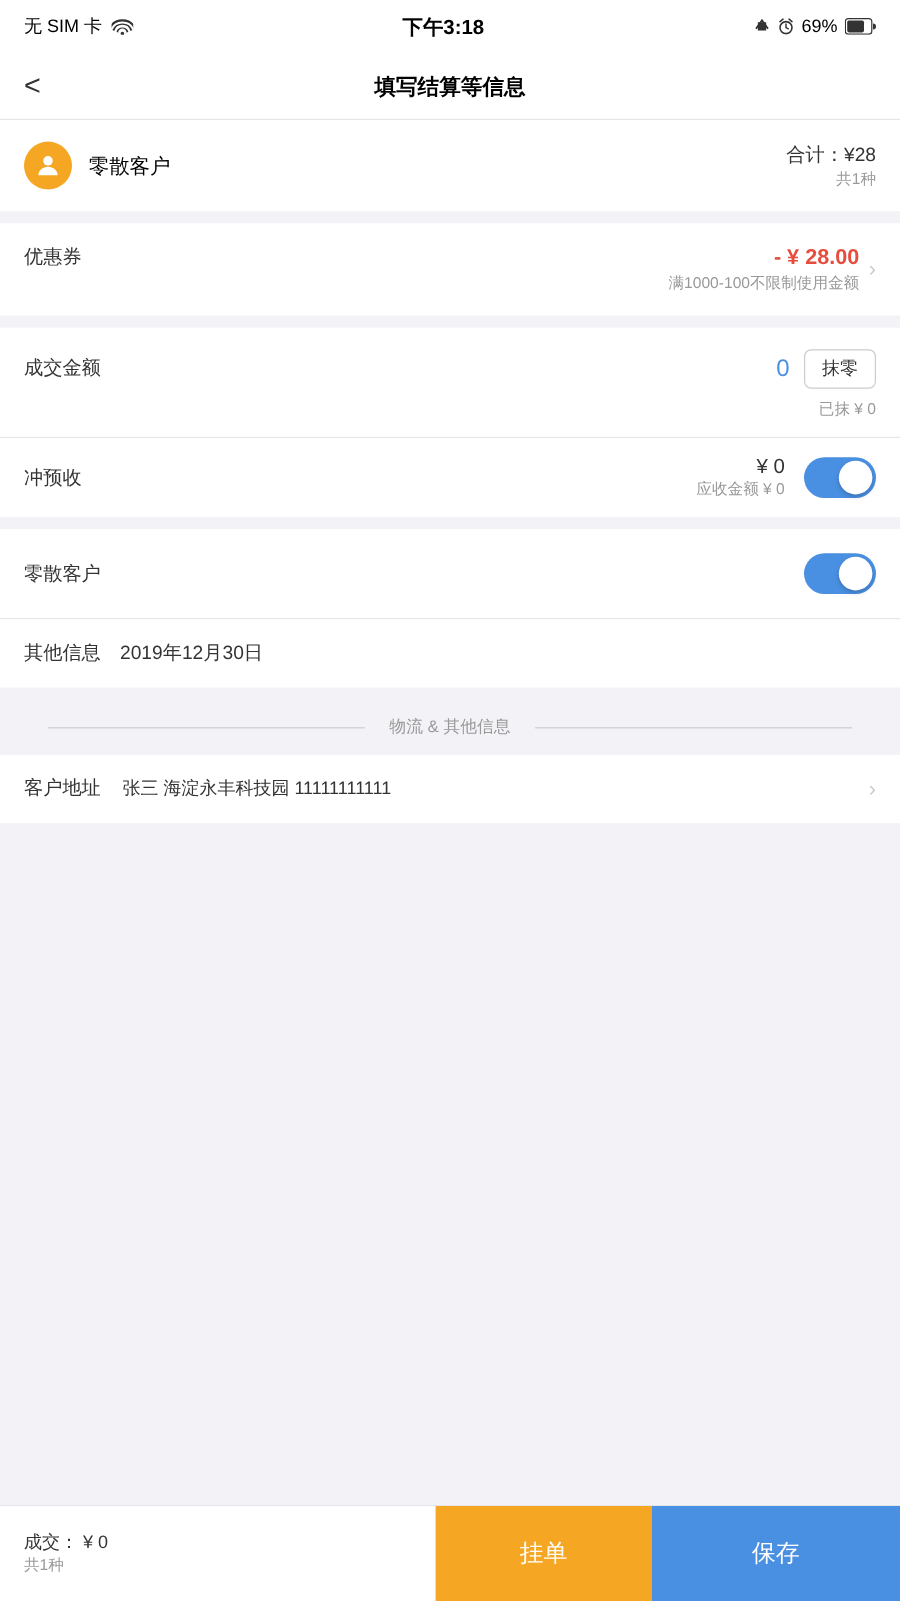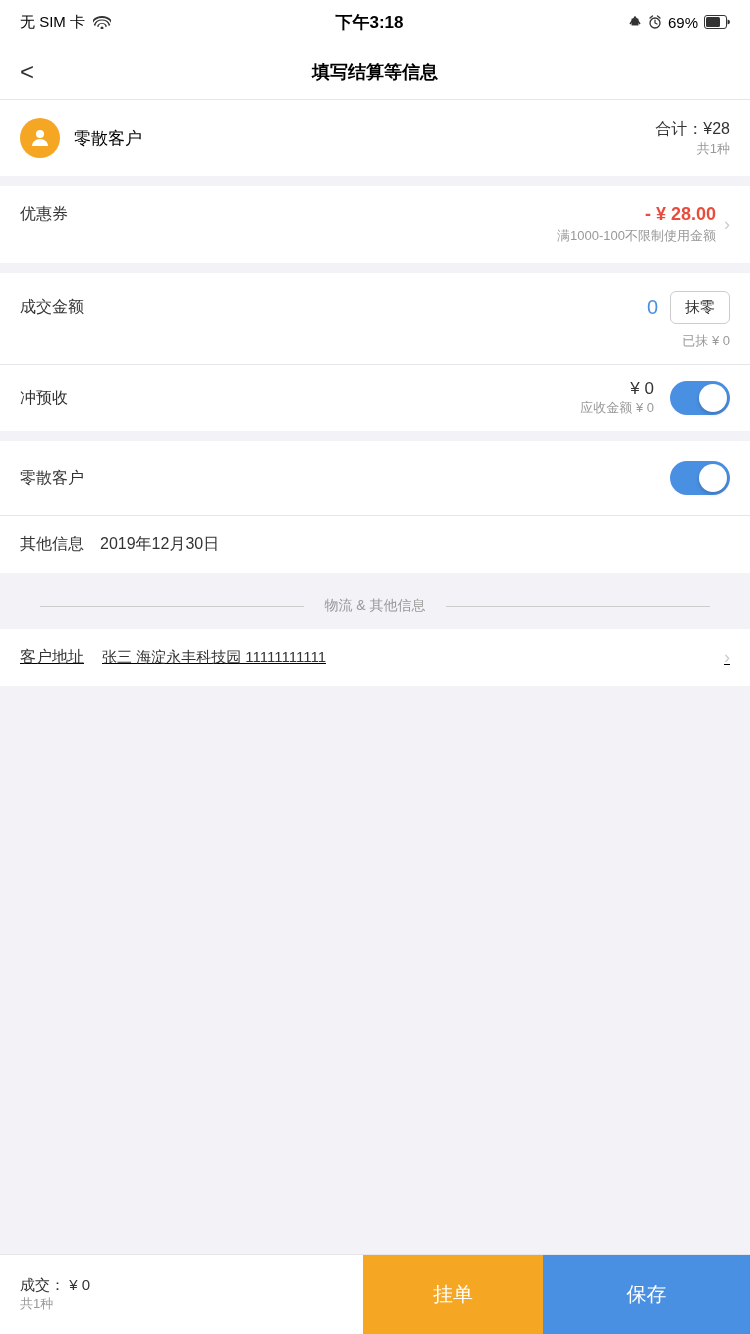--- a/index.html
+++ b/index.html
@@ -276,21 +276,20 @@
     
     .address-section {
       background: #fff;
       margin-bottom: 10px;
     }
     .address-row {
       display: flex;
       align-items: center;
       padding: 18px 20px;
       justify-content: flex-start;
-      text-decoration: underline;
     }
     .address-label {
       font-size: 16px;
       color: #333;
       min-width: 70px;
       flex-shrink: 0;
     }
     .address-value {
       font-size: 15px;
       color: #333;

